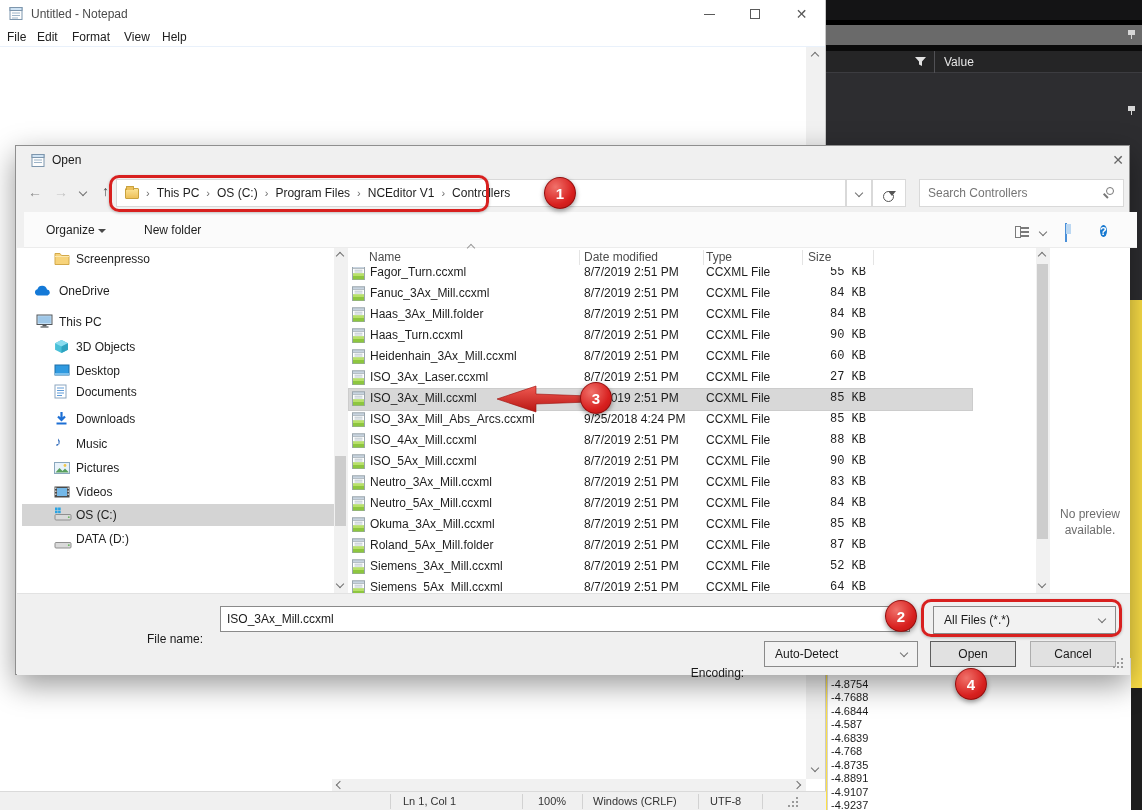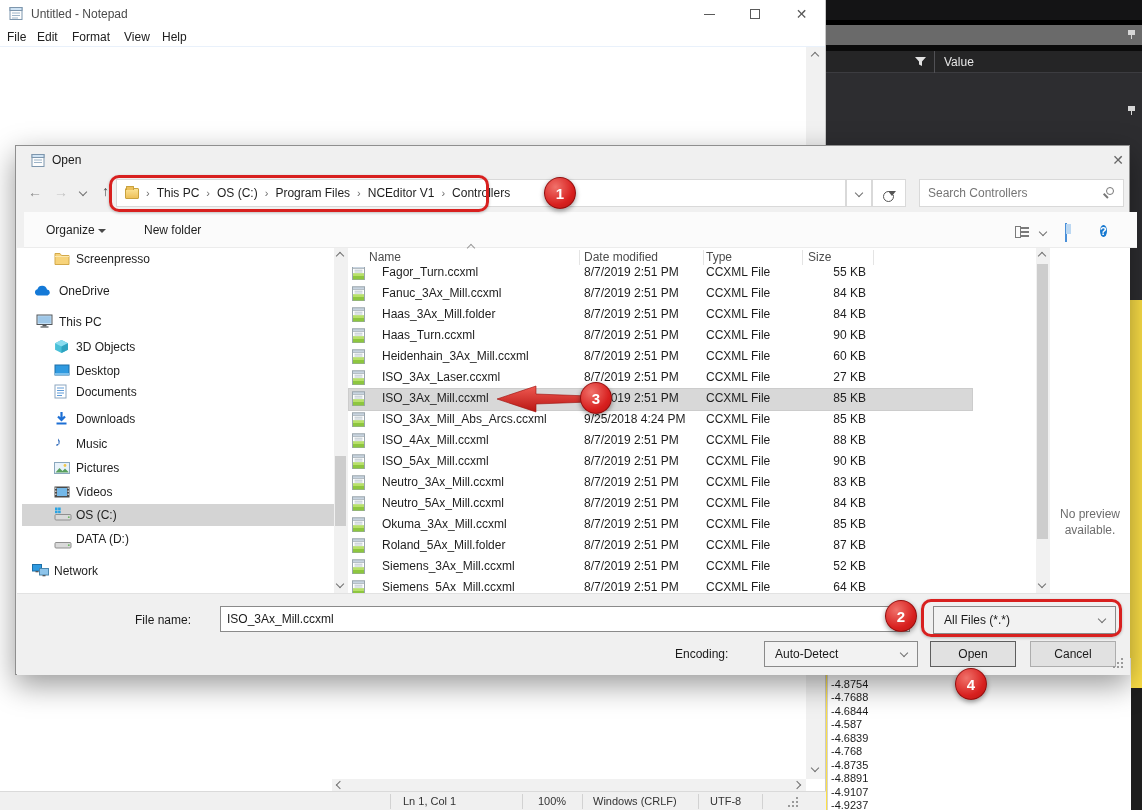--- a/index.html
+++ b/index.html
@@ -86,31 +86,31 @@
   .fl-head span.htxt{position:absolute;top:2px;}
   .sort-caret{position:absolute;left:120px;top:-3px;}
   .rows{position:absolute;left:332px;top:121px;width:688px;height:326px;overflow:hidden;}
   .frow{position:relative;width:688px;height:21px;}
   .frow.partial{height:16px;overflow:hidden;}
   .frow.partial .rowin{margin-top:-5px;}
   .frow.selected::before{content:'';position:absolute;left:0;top:0;width:623px;height:21px;background:#d8d8d8;border:1px solid #cccccc;}
   .rowin{position:relative;height:21px;z-index:1;font-size:12px;color:#1e1e1e;line-height:21px;}
   .fc{position:absolute;top:0;white-space:nowrap;}
   .fc.icon{left:4px;top:3px;line-height:normal;}
-  .fc.name{left:22px;margin-left:12px;}
+  .fc.name{left:22px;}
   .fc.date{left:236px;}
   .fc.type{left:358px;}
-  .fc.size{left:448px;width:70px;text-align:right;}
+  .fc.size{left:448px;width:70px;text-align:right;font-family:Liberation Mono, monospace;}
 
   
   .preview-txt{position:absolute;left:1030px;top:258px;width:86px;text-align:center;font-size:12px;color:#6d6d6d;line-height:16px;}
 
   
   .dlg-footer{position:absolute;left:1px;top:447px;width:1113px;height:82px;background:#f0f0f0;border-top:1px solid #e2e2e2;}
-  .f-label{position:absolute;font-size:12px;color:#1a1a1a;text-align:left;}
+  .f-label{position:absolute;font-size:12px;color:#1a1a1a;text-align:center;margin-top:19px;}
   .f-input{position:absolute;background:#fff;border:1px solid #8a8a8a;font-size:12px;color:#1a1a1a;padding:0 6px;font-family:"Liberation Sans",sans-serif;}
   .combo{position:absolute;background:#f2f2f2;border:1px solid #8a8a8a;font-size:12px;color:#1a1a1a;}
   .combo .ctxt{position:absolute;left:10px;top:6px;}
   .combo .chev{position:absolute;right:10px;top:9px;}
   .btn{position:absolute;width:86px;height:26px;background:#e1e1e1;border:1px solid #adadad;text-align:center;line-height:24px;font-size:12px;color:#1a1a1a;}
   .btn.default{border-color:#5e5e5e;}
 
   
   .ann-rect{position:absolute;border:3px solid #d8201f;border-radius:10px;box-shadow:0 1px 3px rgba(0,0,0,.25);z-index:30;}
   .ann-circle{position:absolute;width:32px;height:32px;border-radius:50%;z-index:31;
@@ -360,30 +360,20 @@
         <span class="si-label" style="left:54px">OS (C:)</span>
       </div>
       <div class="side-item" style="top:280px">
         <span class="si-ic" style="left:32px;top:7px">
           <svg width="18" height="7" viewBox="0 0 18 7">
               <rect x="1" y="0.5" width="16" height="5.5" rx="1" fill="#d9d9d9" stroke="#8f8f8f"></rect>
               <circle cx="14.8" cy="3.2" r="0.9" fill="#69b55e"></circle>
             </svg></span>
         <span class="si-label" style="left:54px">DATA (D:)</span>
       </div>
-      <div class="side-item" style="top:312px">
-        <span class="si-ic" style="left:9px">
-          <svg width="19" height="14" viewBox="0 0 19 14">
-              <rect x="1.5" y="1.5" width="9" height="6.5" fill="#2f9ae0" stroke="#1d6fa8"></rect>
-              <rect x="4.5" y="8" width="3" height="1.3" fill="#54585c"></rect>
-              <rect x="8.5" y="5.5" width="9" height="6.5" fill="#8ec4ea" stroke="#4a86ad"></rect>
-              <rect x="11.5" y="12" width="3" height="1.3" fill="#54585c"></rect>
-            </svg></span>
-        <span class="si-label" style="left:32px">Network</span>
-      </div>
 
       <div class="sbar" style="left:317px;top:0;width:14px;height:345px">
         <span class="chev up sb-arrow" style="top:5px"></span>
         <span class="sb-thumb" style="top:208px;height:70px"></span>
         <span class="chev down sb-arrow" style="top:333px"></span>
       </div>
 
       <div class="fl-head" style="top:0;left:331px">
         <span class="sort-caret chev up" style="border-color:#9a9a9a"></span>
         <span class="htxt" style="left:21px">Name</span>

